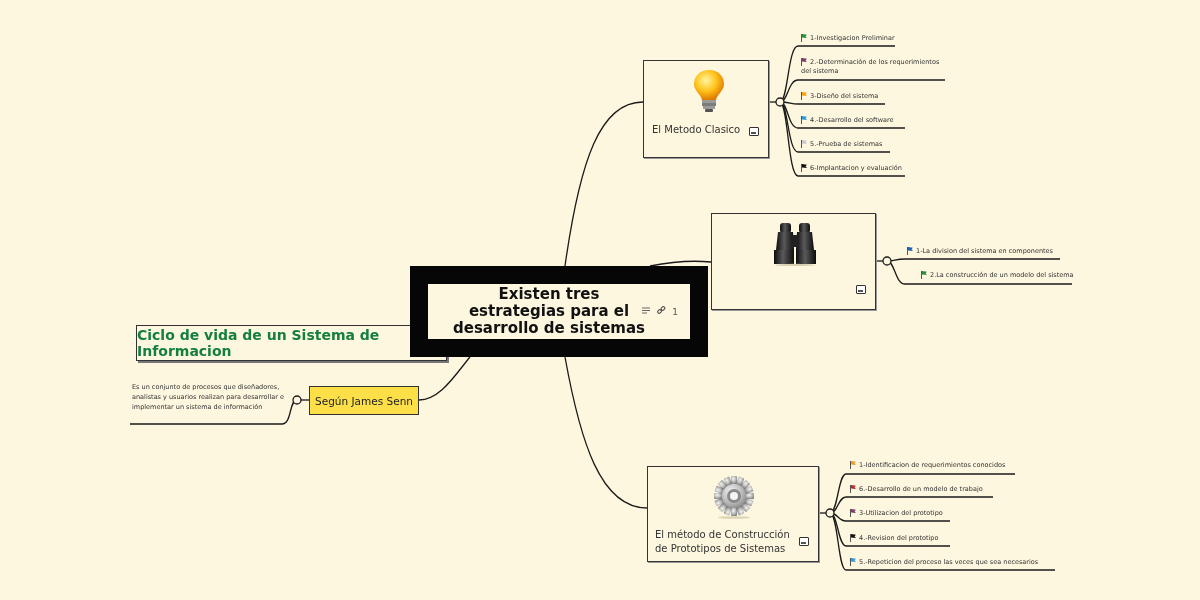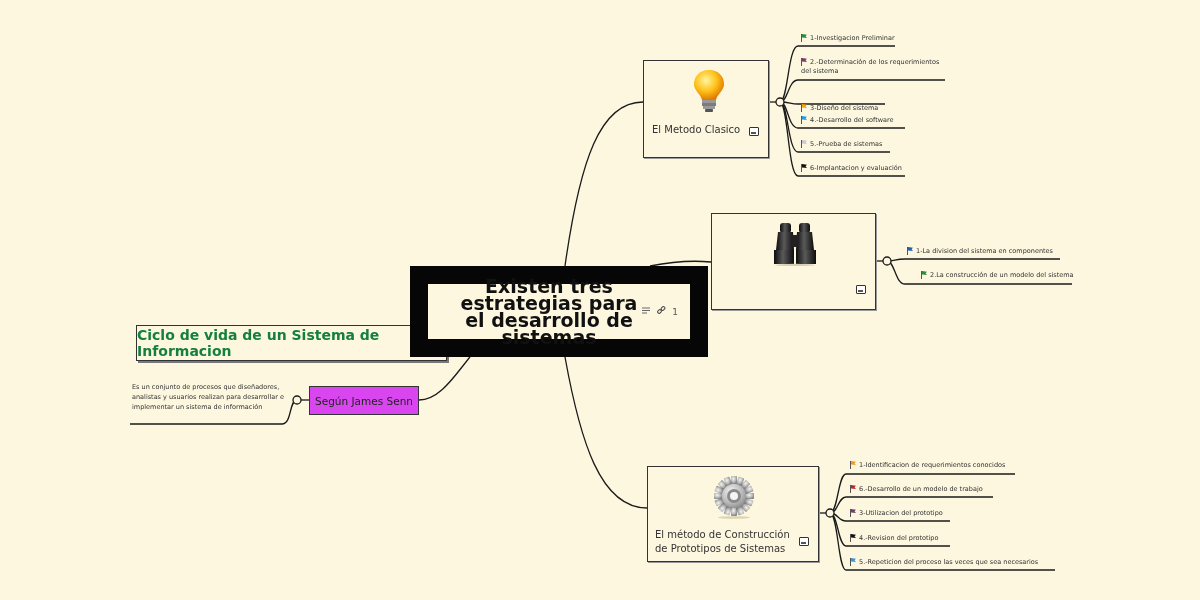--- a/index.html
+++ b/index.html
@@ -14,21 +14,21 @@
   .root-outer {
     left:410px; top:266px; width:298px; height:91px;
     background:#060606;
   }
   .root-inner {
     position:absolute; left:18px; top:18px; right:18px; bottom:18px;
     background:#fdf7df;
     display:flex; align-items:center; justify-content:center;
   }
   .root-title {
-    font-family:"DejaVu Sans", sans-serif; font-weight:bold; font-size:19px; line-height:17px;
+    font-family:"DejaVu Sans", sans-serif; font-weight:bold; font-size:15px; line-height:17px;
     text-align:center; color:#111; width:200px; margin-left:-20px;
   }
   .root-icons { position:absolute; right:12px; top:22px; font-size:9px; color:#555; display:flex; gap:6px; align-items:center; }
   .title-box {
     left:136px; top:325px; width:311px; height:36px;
     background:#fdf7df; border:1px solid #333; box-shadow:2px 2px 0 #777;
     display:flex; align-items:center; justify-content:center;
   }
   .title-text { font-size:14px; font-weight:bold; color:#15803d; }
   .topic-box {
@@ -36,21 +36,21 @@
   }
   .topic-label { position:absolute; font-size:10px; line-height:14px; color:#333; }
   .img-icon { position:absolute; width:8px; height:7px; border:1px solid #333; border-radius:1px; background:#fff; }
   .img-icon::after { content:""; position:absolute; left:1px; bottom:1px; width:5px; height:2px; background:#555; }
   .sub { position:absolute; font-size:6.5px; line-height:9px; color:#333; white-space:nowrap; }
   .flag { display:inline-block; width:6px; height:7px; margin-right:3px; vertical-align:-1px; position:relative; }
   .flag::before { content:""; position:absolute; left:0; top:0; width:1px; height:8px; background:#555; }
   .flag::after { content:""; position:absolute; left:1px; top:0; width:5px; height:4px; background:var(--fc); clip-path:polygon(0 0,100% 20%,70% 55%,100% 100%,0 85%); }
   .senn-box {
     left:309px; top:386px; width:110px; height:29px;
-    background:#d946ef; border:1.5px solid #333;
+    background:#fde047; border:1.5px solid #333;
     display:flex; align-items:center; justify-content:center;
   }
   .senn-text { font-size:10.5px; color:#222; }
   .note { position:absolute; left:132px; top:382px; width:160px; font-size:6.5px; line-height:10px; color:#333; }
   .bulb { position:absolute; left:48px; top:8px; width:34px; height:44px; }
   .binoc { position:absolute; left:60px; top:8px; width:46px; height:44px; }
   .gear { position:absolute; left:64px; top:8px; width:44px; height:44px; }
 </style>
 </head>
 <body>
@@ -137,21 +137,21 @@
     <rect x="10" y="34" width="14" height="3" fill="#7c7c7c"></rect>
     <rect x="11" y="37" width="12" height="3" fill="#9a9a9a"></rect>
     <rect x="13" y="40" width="8" height="3" rx="1" fill="#555"></rect>
   </svg>
   <span class="topic-label" style="left:8px;top:62px;">El Metodo Clasico</span>
   <span class="img-icon" style="left:105px;top:66px;"></span>
 </div>
 
 <div class="sub" style="left:801px;top:34px;"><span class="flag" style="--fc:#2e8b3e"></span><span>1-Investigacion Preliminar</span></div>
 <div class="sub" style="left:801px;top:58px;white-space:normal;width:145px;"><span class="flag" style="--fc:#7a3a6b"></span><span>2.-Determinación de los requerimientos del sistema</span></div>
-<div class="sub" style="left:801px;top:104px;"><span class="flag" style="--fc:#f2a20f"></span><span>3-Diseño del sistema</span></div>
+<div class="sub" style="left:801px;top:92px;"><span class="flag" style="--fc:#f2a20f"></span><span>3-Diseño del sistema</span></div>
 <div class="sub" style="left:801px;top:116px;"><span class="flag" style="--fc:#2a9be0"></span><span>4.-Desarrollo del software</span></div>
 <div class="sub" style="left:801px;top:140px;text-align:right;"><span class="flag" style="--fc:#c8c8d4"></span><span>5.-Prueba de sistemas</span></div>
 <div class="sub" style="left:801px;top:164px;"><span class="flag" style="--fc:#111111"></span><span>6-Implantacion y evaluación</span></div>
 
 <div class="node topic-box" style="left:711px;top:213px;width:165px;height:97px;">
   <svg class="binoc" viewBox="0 0 46 44">
     <defs>
       <linearGradient id="bn" x1="0" y1="0" x2="1" y2="0">
         <stop offset="0%" stop-color="#0c0c0c"></stop>
         <stop offset="45%" stop-color="#5a5a5a"></stop>

